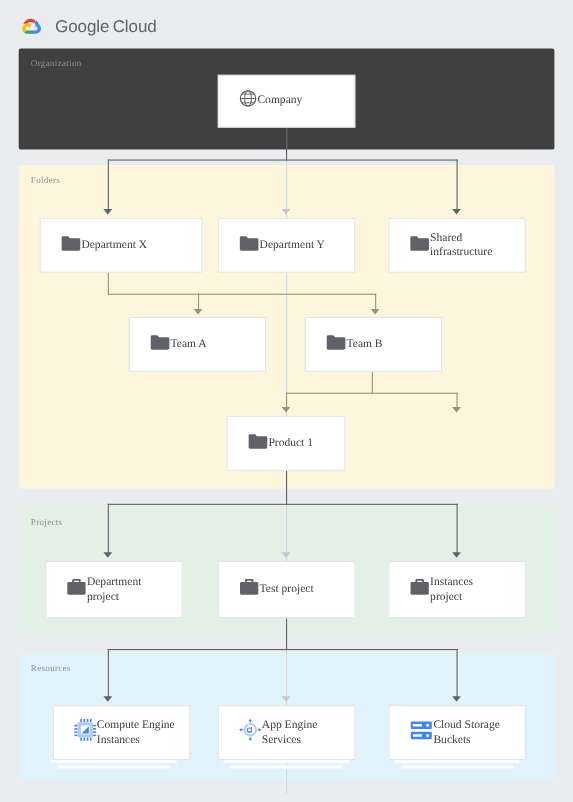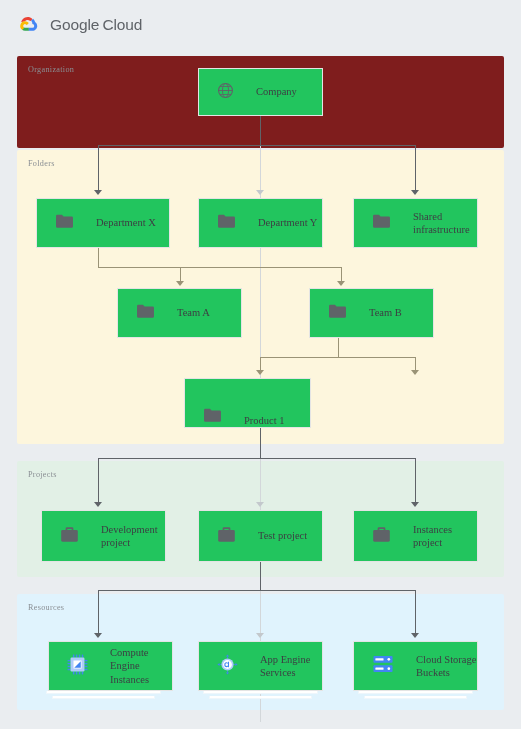--- a/index.html
+++ b/index.html
@@ -50,34 +50,34 @@
   .band-label {
     position: absolute;
     left: 11px;
     top: 9px;
     font-size: 8.2px;
     color: #8a8f94;
     font-family: "Liberation Serif", serif;
     letter-spacing: 0.3px;
     white-space: nowrap;
   }
-  #band-org       { top: 56px;  height: 92px;  background: #7f1d1d; }
+  #band-org       { top: 44px;  height: 92px;  background: #404040; }
   #band-folders   { top: 150px; height: 294px; background: #fdf6dd; }
   #band-projects  { top: 461px; height: 116px; background: #e2f0e6; }
   #band-resources { top: 594px; height: 116px; background: #e0f3fd; }
 
   
   .node {
     position: absolute;
-    background: #22c55e;
+    background: #ffffff;
     border: 1px solid #e4e4e4;
     display: flex;
     align-items: center;
     padding-left: 18px;
-    gap: 22px;
+    gap: 0;
     z-index: 5;
   }
   .node-label {
     font-size: 10.5px;
     color: #3c4043;
     line-height: 1.28;
     font-family: "Liberation Serif", "DejaVu Serif", serif;
     white-space: pre-line;
   }
   .node-icon { flex: 0 0 auto; display: block; }
@@ -193,21 +193,21 @@
         <circle cx="10" cy="10" r="8.2" fill="none" stroke="#5f6368" stroke-width="1.3"></circle>
         <ellipse cx="10" cy="10" rx="3.6" ry="8.2" fill="none" stroke="#5f6368" stroke-width="1.1"></ellipse>
         <line x1="1.8" y1="10" x2="18.2" y2="10" stroke="#5f6368" stroke-width="1.1"></line>
         <line x1="3.3" y1="5.3" x2="16.7" y2="5.3" stroke="#5f6368" stroke-width="1"></line>
         <line x1="3.3" y1="14.7" x2="16.7" y2="14.7" stroke="#5f6368" stroke-width="1"></line>
       </svg>
     </span>
     <span class="node-label">Company</span>
   </div>
 
-  <div class="node" style="left:36px; top:198px; width:134px; height:50px;">
+  <div class="node" style="left:36px; top:198px; width:148px; height:50px;">
     <span class="node-icon">
       <svg width="19" height="16" viewBox="0 0 20 17">
           <path d="M1 3.2a1.4 1.4 0 0 1 1.4-1.4h4.9l1.7 1.9h8.6A1.4 1.4 0 0 1 19 5.1v9.3a1.4 1.4 0 0 1-1.4 1.4H2.4A1.4 1.4 0 0 1 1 14.4z" fill="#5f6368"></path>
         </svg>
     </span>
     <span class="node-label">Department X</span>
   </div>
 
   <div class="node" style="left:198px; top:198px; width:125px; height:50px;">
     <span class="node-icon">
@@ -230,47 +230,47 @@
 
   <div class="node" style="left:117px; top:288px; width:125px; height:50px;">
     <span class="node-icon">
       <svg width="19" height="16" viewBox="0 0 20 17">
           <path d="M1 3.2a1.4 1.4 0 0 1 1.4-1.4h4.9l1.7 1.9h8.6A1.4 1.4 0 0 1 19 5.1v9.3a1.4 1.4 0 0 1-1.4 1.4H2.4A1.4 1.4 0 0 1 1 14.4z" fill="#5f6368"></path>
         </svg>
     </span>
     <span class="node-label">Team A</span>
   </div>
 
-  <div class="node" style="left:277px; top:288px; width:125px; height:50px;margin-left:32px;">
+  <div class="node" style="left:277px; top:288px; width:125px; height:50px;">
     <span class="node-icon">
       <svg width="19" height="16" viewBox="0 0 20 17">
           <path d="M1 3.2a1.4 1.4 0 0 1 1.4-1.4h4.9l1.7 1.9h8.6A1.4 1.4 0 0 1 19 5.1v9.3a1.4 1.4 0 0 1-1.4 1.4H2.4A1.4 1.4 0 0 1 1 14.4z" fill="#5f6368"></path>
         </svg>
     </span>
     <span class="node-label">Team B</span>
   </div>
 
-  <div class="node" style="left:184px; top:378px; width:127px; height:50px;align-items:flex-end;">
+  <div class="node" style="left:206px; top:378px; width:108px; height:50px;">
     <span class="node-icon">
       <svg width="19" height="16" viewBox="0 0 20 17">
           <path d="M1 3.2a1.4 1.4 0 0 1 1.4-1.4h4.9l1.7 1.9h8.6A1.4 1.4 0 0 1 19 5.1v9.3a1.4 1.4 0 0 1-1.4 1.4H2.4A1.4 1.4 0 0 1 1 14.4z" fill="#5f6368"></path>
         </svg>
     </span>
     <span class="node-label">Product 1</span>
   </div>
 
 
   <div class="node" style="left:41px; top:510px; width:125px; height:52px;">
     <span class="node-icon">
       <svg width="19" height="17" viewBox="0 0 20 18">
         <path d="M7.2 1.4h5.6a1.3 1.3 0 0 1 1.3 1.3v1.6h-1.8V3.2H7.7v1.1H5.9V2.7a1.3 1.3 0 0 1 1.3-1.3z" fill="#5f6368"></path>
         <rect x="1.2" y="4.3" width="17.6" height="12.3" rx="1.4" fill="#5f6368"></rect>
       </svg>
     </span>
-    <span class="node-label">Development
+    <span class="node-label">Department
 project</span>
   </div>
 
   <div class="node" style="left:198px; top:510px; width:125px; height:52px;">
     <span class="node-icon">
       <svg width="19" height="17" viewBox="0 0 20 18">
         <path d="M7.2 1.4h5.6a1.3 1.3 0 0 1 1.3 1.3v1.6h-1.8V3.2H7.7v1.1H5.9V2.7a1.3 1.3 0 0 1 1.3-1.3z" fill="#5f6368"></path>
         <rect x="1.2" y="4.3" width="17.6" height="12.3" rx="1.4" fill="#5f6368"></rect>
       </svg>
     </span>

